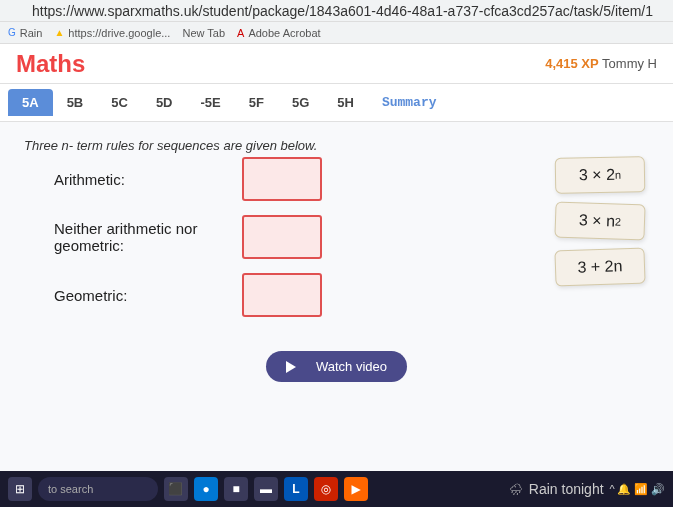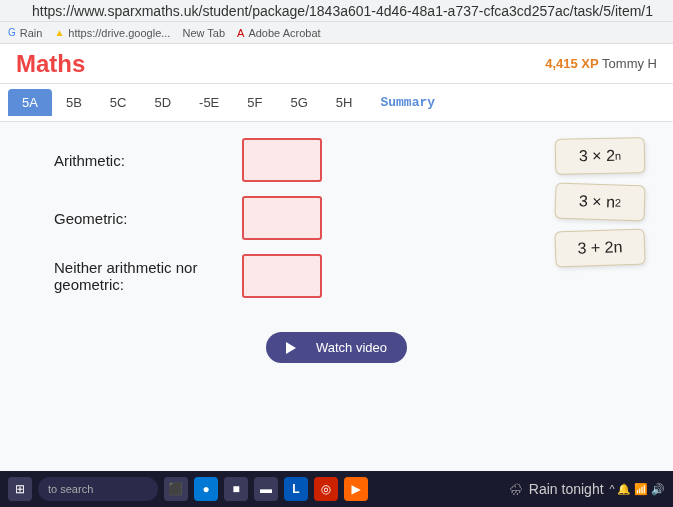--- a/index.html
+++ b/index.html
@@ -79,21 +79,21 @@
       display: flex;
       align-items: center;
       padding: 0 0 0 8px;
       background: #fff;
       border-bottom: 1px solid #e0e0e0;
       height: 38px;
     }
     .nav-tab {
       padding: 6px 14px;
       font-size: 13px;
-      font-weight: 400;
+      font-weight: 700;
       cursor: pointer;
       color: #444;
       border-radius: 4px 4px 0 0;
     }
     .nav-tab.active {
       background: #5b8dd9;
       color: #fff;
     }
     .nav-tab.summary {
       color: #5b8dd9;
@@ -317,36 +317,37 @@
   <div class="nav-tab">5C</div>
   <div class="nav-tab">5D</div>
   <div class="nav-tab">-5E</div>
   <div class="nav-tab">5F</div>
   <div class="nav-tab">5G</div>
   <div class="nav-tab">5H</div>
   <div class="nav-tab summary">Summary</div>
 </div>
 
 <div class="main-content">
+  <p class="intro-text">Three n- term rules for sequences are given below.</p>
 
   <div class="matching-container">
     <div class="matching-area">
 
       <div class="match-row">
         <span class="match-label">Arithmetic:</span>
         <div class="match-box"></div>
       </div>
 
       <div class="match-row">
+        <span class="match-label">Neither arithmetic nor geometric:</span>
+        <div class="match-box"></div>
+      </div>
+
+      <div class="match-row">
         <span class="match-label">Geometric:</span>
-        <div class="match-box"></div>
-      </div>
-
-      <div class="match-row">
-        <span class="match-label">Neither arithmetic nor geometric:</span>
         <div class="match-box"></div>
       </div>
     </div>
 
     <div class="formula-cards">
       <div class="formula-card">
         3 × 2<span class="formula-sup">n</span>
       </div>
       <div class="formula-card">
         3 × n<span class="formula-sup">2</span>

